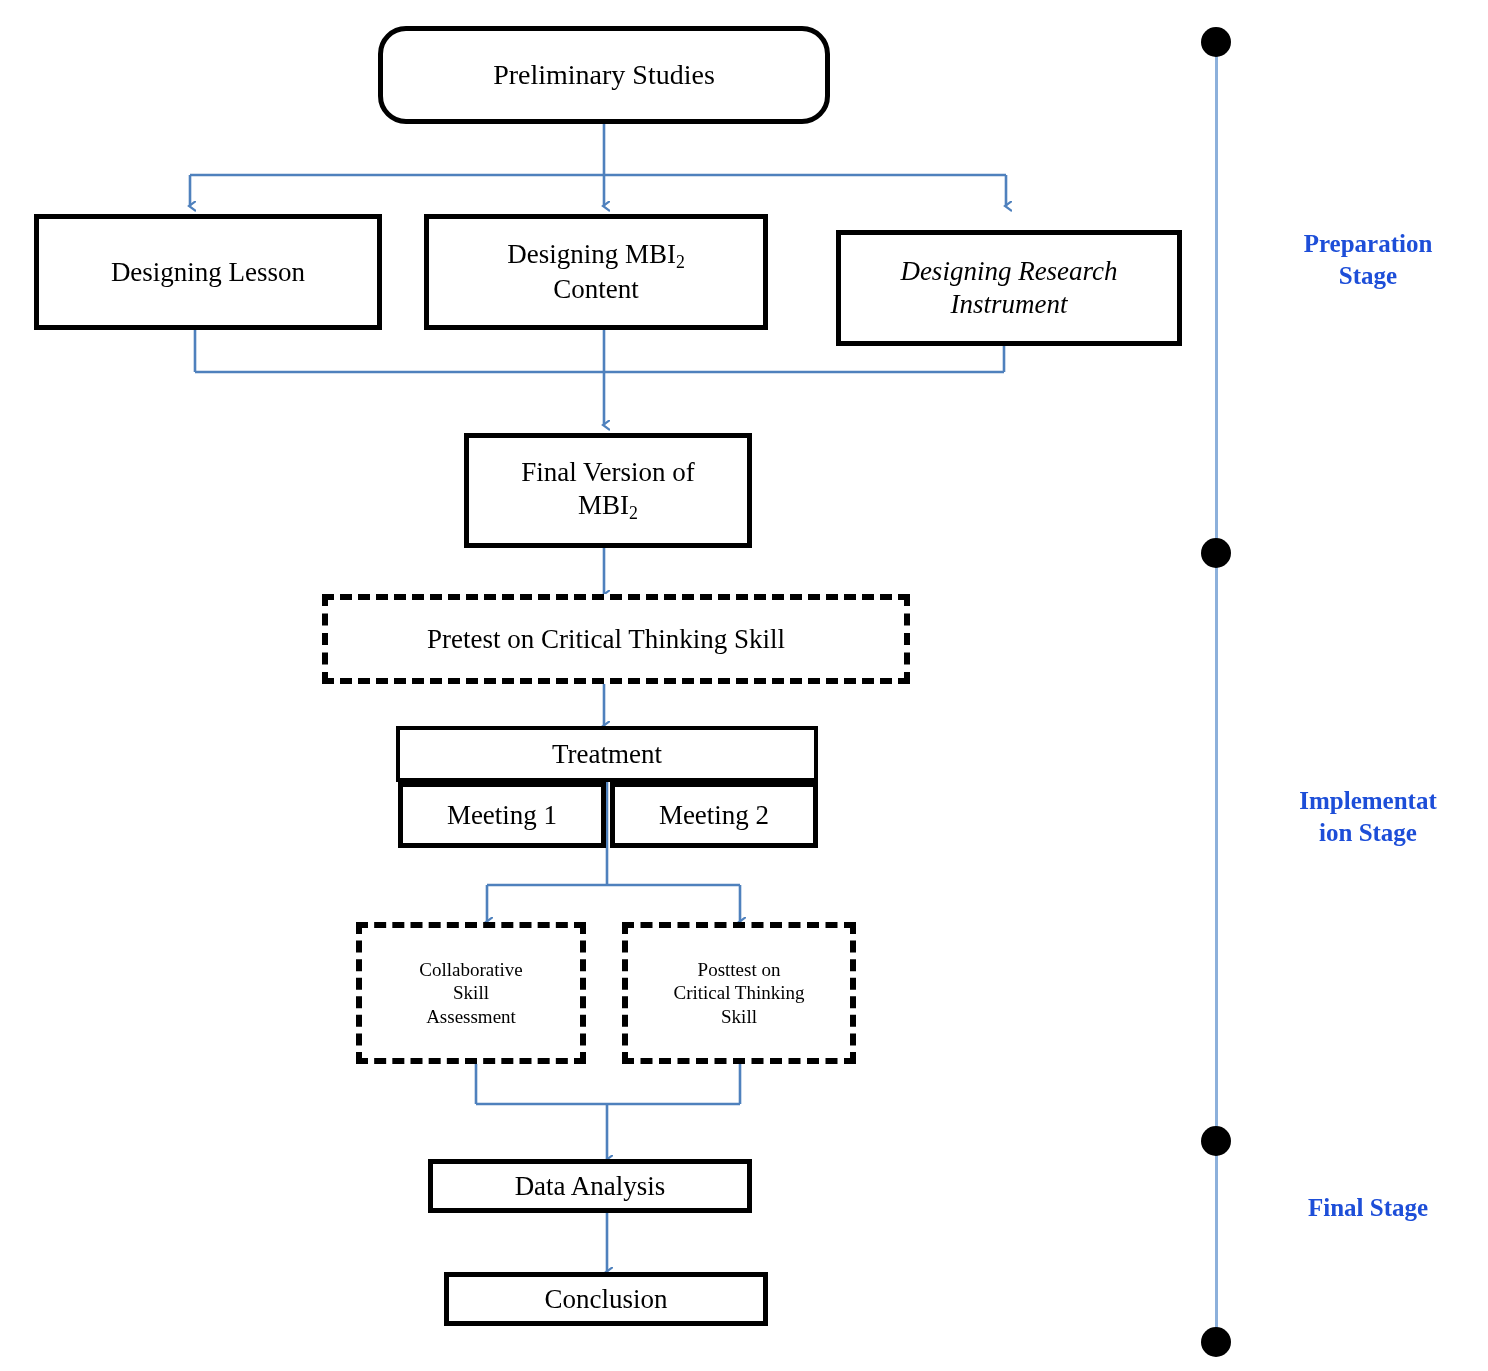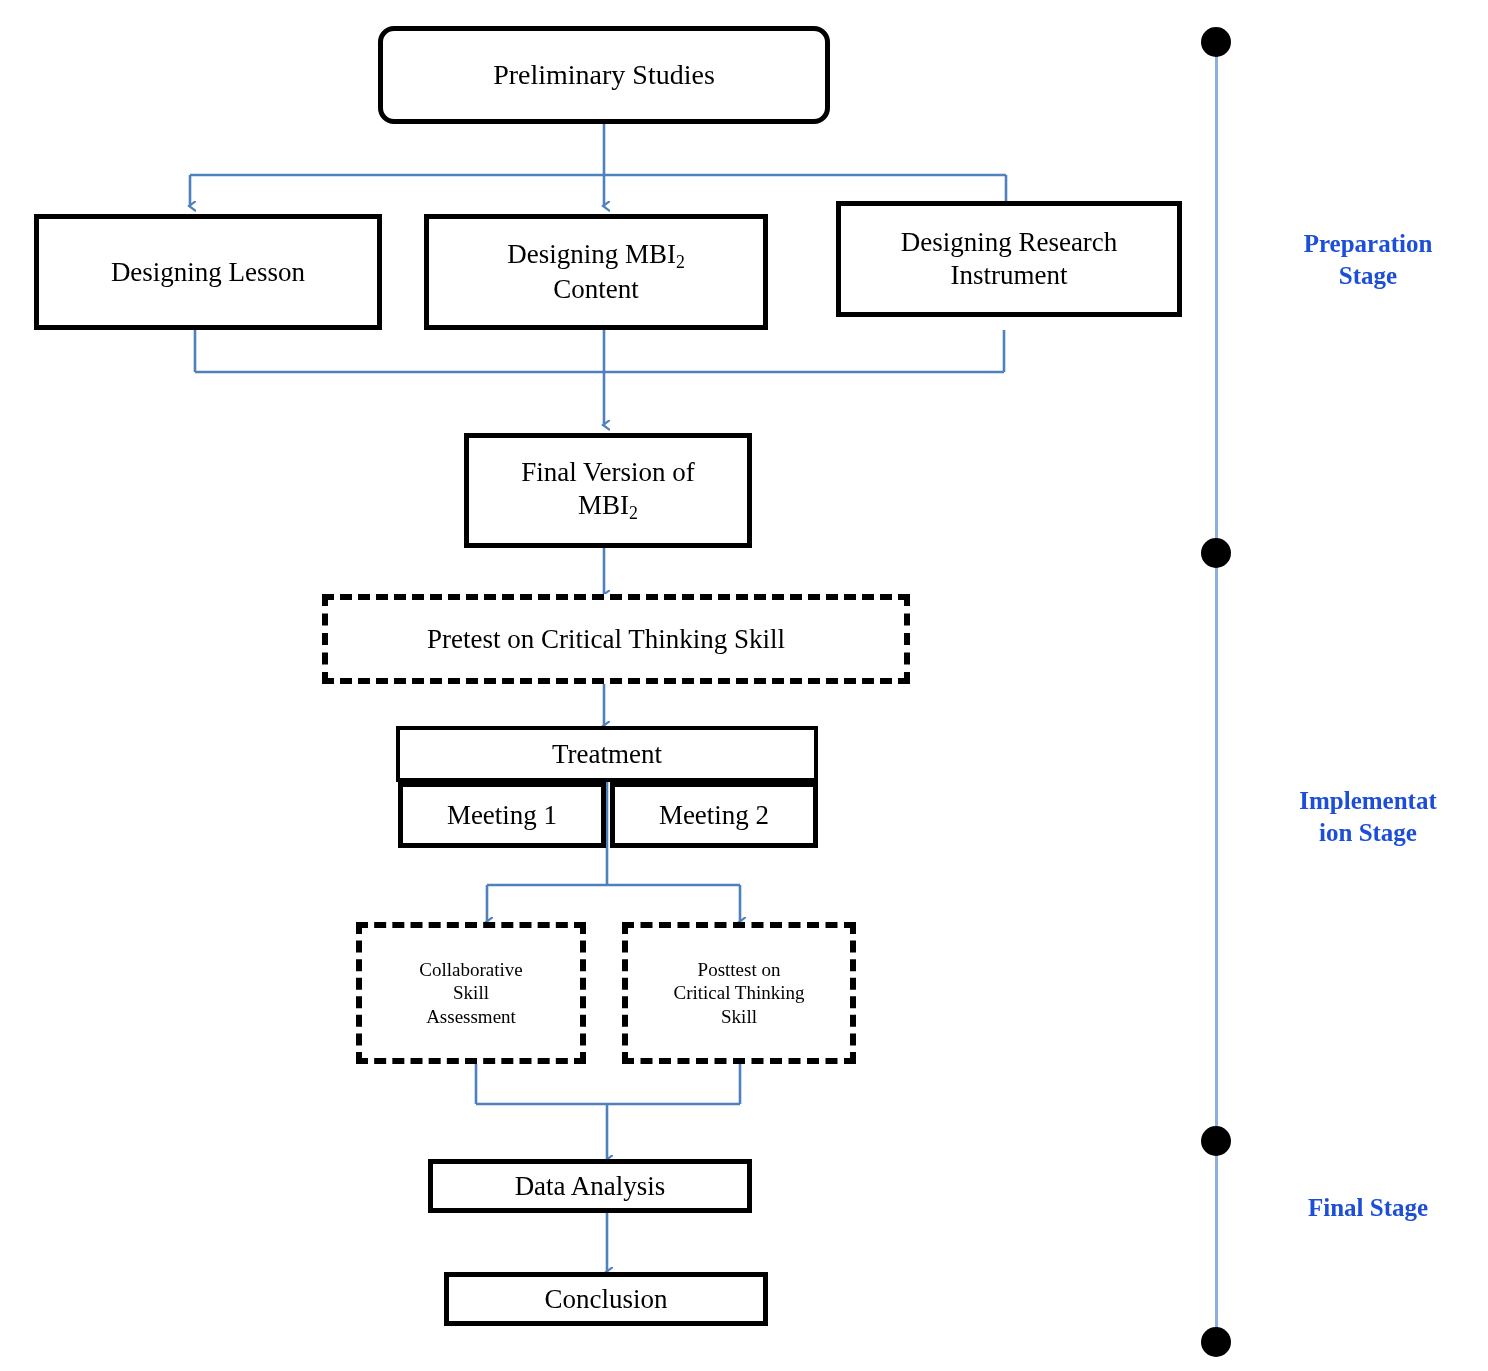--- a/index.html
+++ b/index.html
@@ -37,21 +37,21 @@
     line-height: 1.22;
     z-index: 3;
   }
   .solid {
     border: 5px solid #000000;
   }
   .thin {
     border: 4px solid #000000;
   }
   .rounded {
-    border-radius: 16px;
+    border-radius: 28px;
   }
   .dashed {
     border: 6px dashed #000000;
   }
   .f28 { font-size: 28px; }
   .f27 { font-size: 27px; }
   .f20 { font-size: 19px; }
   sub {
     font-size: 0.66em;
     vertical-align: -0.28em;
@@ -130,21 +130,21 @@
     <span>Designing Lesson</span>
   </div>
 
   <div class="node solid f27" style="left:424px; top:214px; width:344px; height:116px;">
     <div>
       <div><span>Designing MBI</span><sub>2</sub></div>
       <div>Content</div>
     </div>
   </div>
 
-  <div class="node solid f27" style="left:836px; top:201px; width:346px; height:116px;">
+  <div class="node solid f27" style="left:836px; top:230px; width:346px; height:116px;font-style:italic;">
     <div>
       <div>Designing Research</div>
       <div>Instrument</div>
     </div>
   </div>
 
   <div class="node solid f27" style="left:464px; top:433px; width:288px; height:115px;">
     <div>
       <div>Final Version of</div>
       <div><span>MBI</span><sub>2</sub></div>

